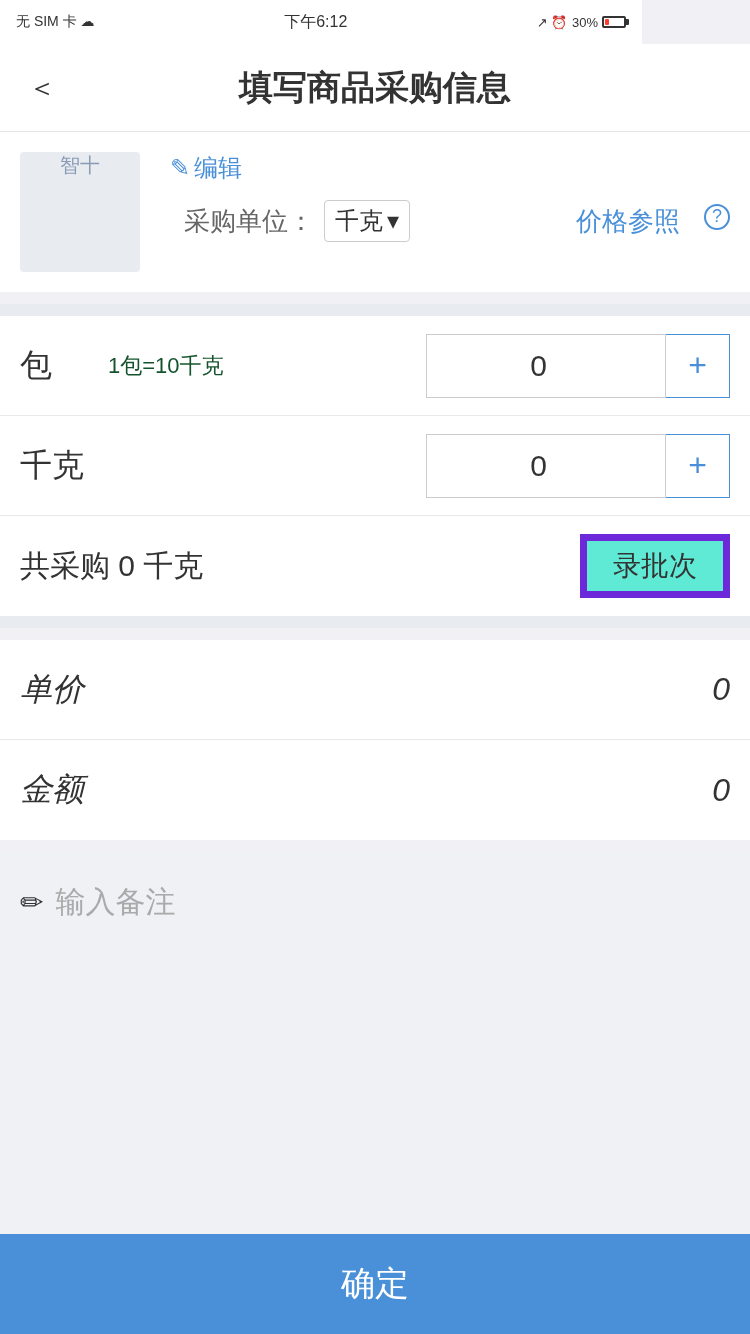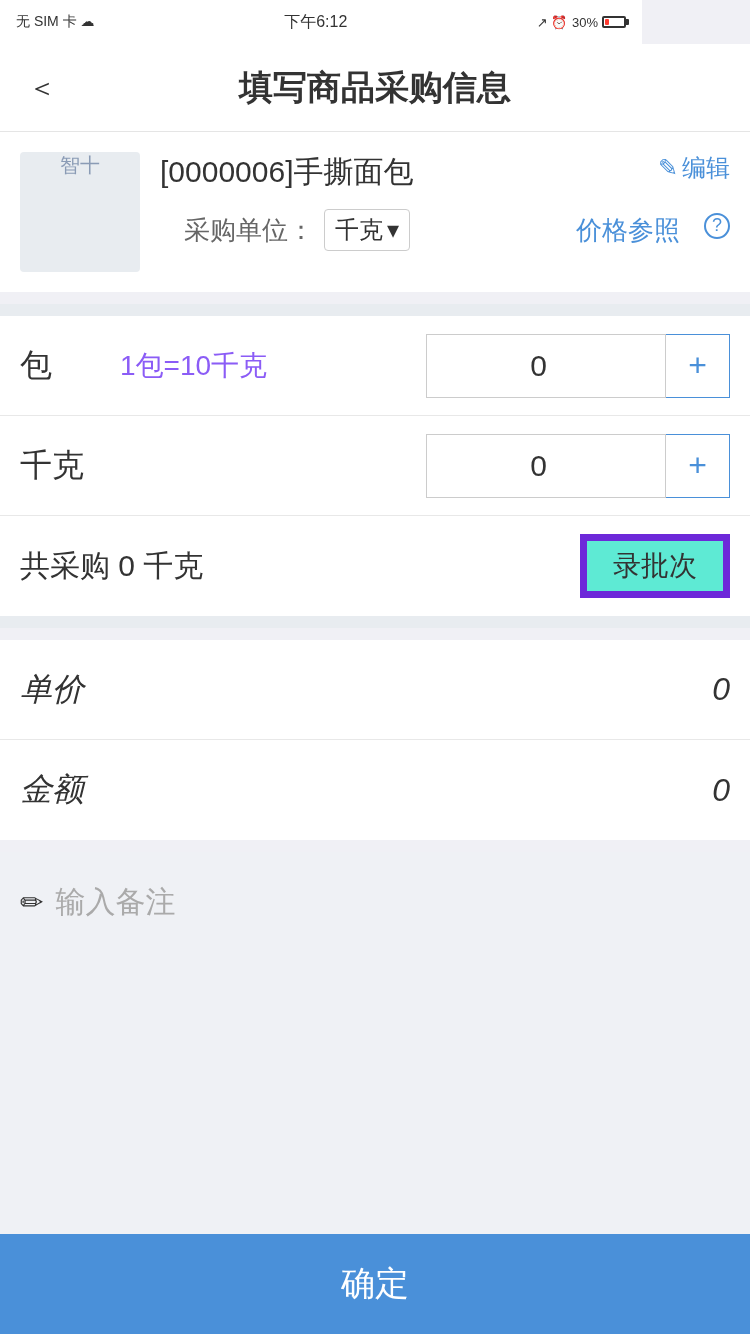--- a/index.html
+++ b/index.html
@@ -124,21 +124,21 @@
       background: #fff;
       margin-bottom: 0;
     }
     .input-row {
       display: flex; align-items: center;
       padding: 0 20px;
       height: 100px;
       border-bottom: 1px solid #e8e8e8;
     }
     .input-label { font-size: 32px; color: #333; min-width: 80px; }
-    .input-sublabel { font-size: 28px; color: #8b5cf6; margin-left: 20px; flex: 1; }
+    .input-sublabel { font-size: 22px; color: #14532d; margin-left: 8px; flex: 1; }
     .input-control {
       display: flex; align-items: center; gap: 0;
     }
     .number-input {
       width: 240px; height: 64px;
       border: 1px solid #ccc;
       text-align: center;
       font-size: 30px; color: #333;
       outline: none;
     }
@@ -243,21 +243,20 @@
 </div>
 
 <div class="main-content">
 
   <div class="product-card">
     <div class="product-image">
       <span>智十</span>
     </div>
     <div class="product-info">
       <div class="product-header">
-        <div class="product-name">[0000006]手撕面包</div>
         <div class="edit-btn">
           <span>✎</span>
           <span>编辑</span>
         </div>
       </div>
       <div class="product-unit-row">
         <div style="display:flex;align-items:center;margin-left:24px;">
           <span class="unit-label">采购单位：</span>
           <div class="unit-dropdown">
             <span>千克</span>

